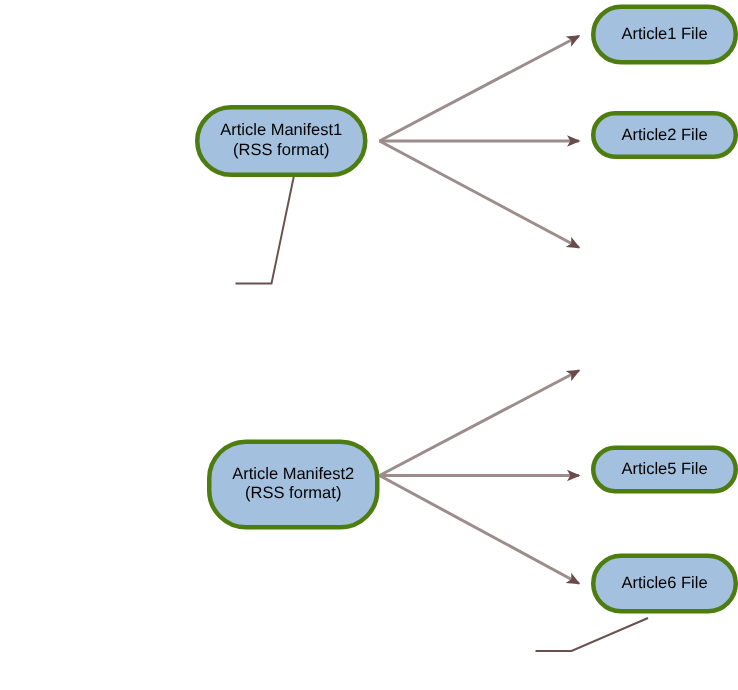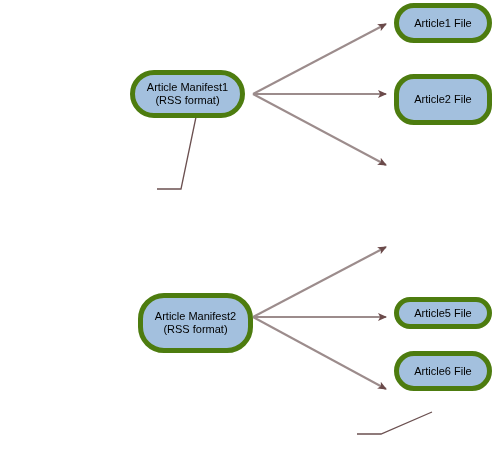--- a/index.html
+++ b/index.html
@@ -19,21 +19,21 @@
     position: absolute;
     left: 0;
     top: 0;
     width: 492px;
     height: 460px;
   }
   .node {
     position: absolute;
     box-sizing: border-box;
     background: #a3c0de;
-    border: 5px solid #4d7c0f;
+    border: 3px solid #4d7c0f;
     display: flex;
     align-items: center;
     justify-content: center;
     text-align: center;
     color: #000000;
     font-size: 11px;
     line-height: 13px;
     z-index: 3;
   }
   .manifest {
@@ -100,29 +100,29 @@
 
   <div class="node manifest" style="left:138px; top:293px; width:115px; height:60px;">
     <span class="node-label">Article Manifest2
 (RSS format)</span>
   </div>
 
   <div class="node article" style="left:394px; top:3px; width:98px; height:40px;">
     <span class="node-label">Article1 File</span>
   </div>
 
-  <div class="node article" style="left:394px; top:74px; width:98px; height:51px;">
+  <div class="node article" style="left:394px; top:74px; width:98px; height:32px;">
     <span class="node-label">Article2 File</span>
   </div>
 
 
 
   <div class="node article" style="left:394px; top:297px; width:98px; height:32px;">
     <span class="node-label">Article5 File</span>
   </div>
 
-  <div class="node article" style="left:394px; top:351px; width:98px; height:40px;">
+  <div class="node article" style="left:394px; top:369px; width:98px; height:40px;">
     <span class="node-label">Article6 File</span>
   </div>
 
 
 
 </div>
 
 </body></html>

